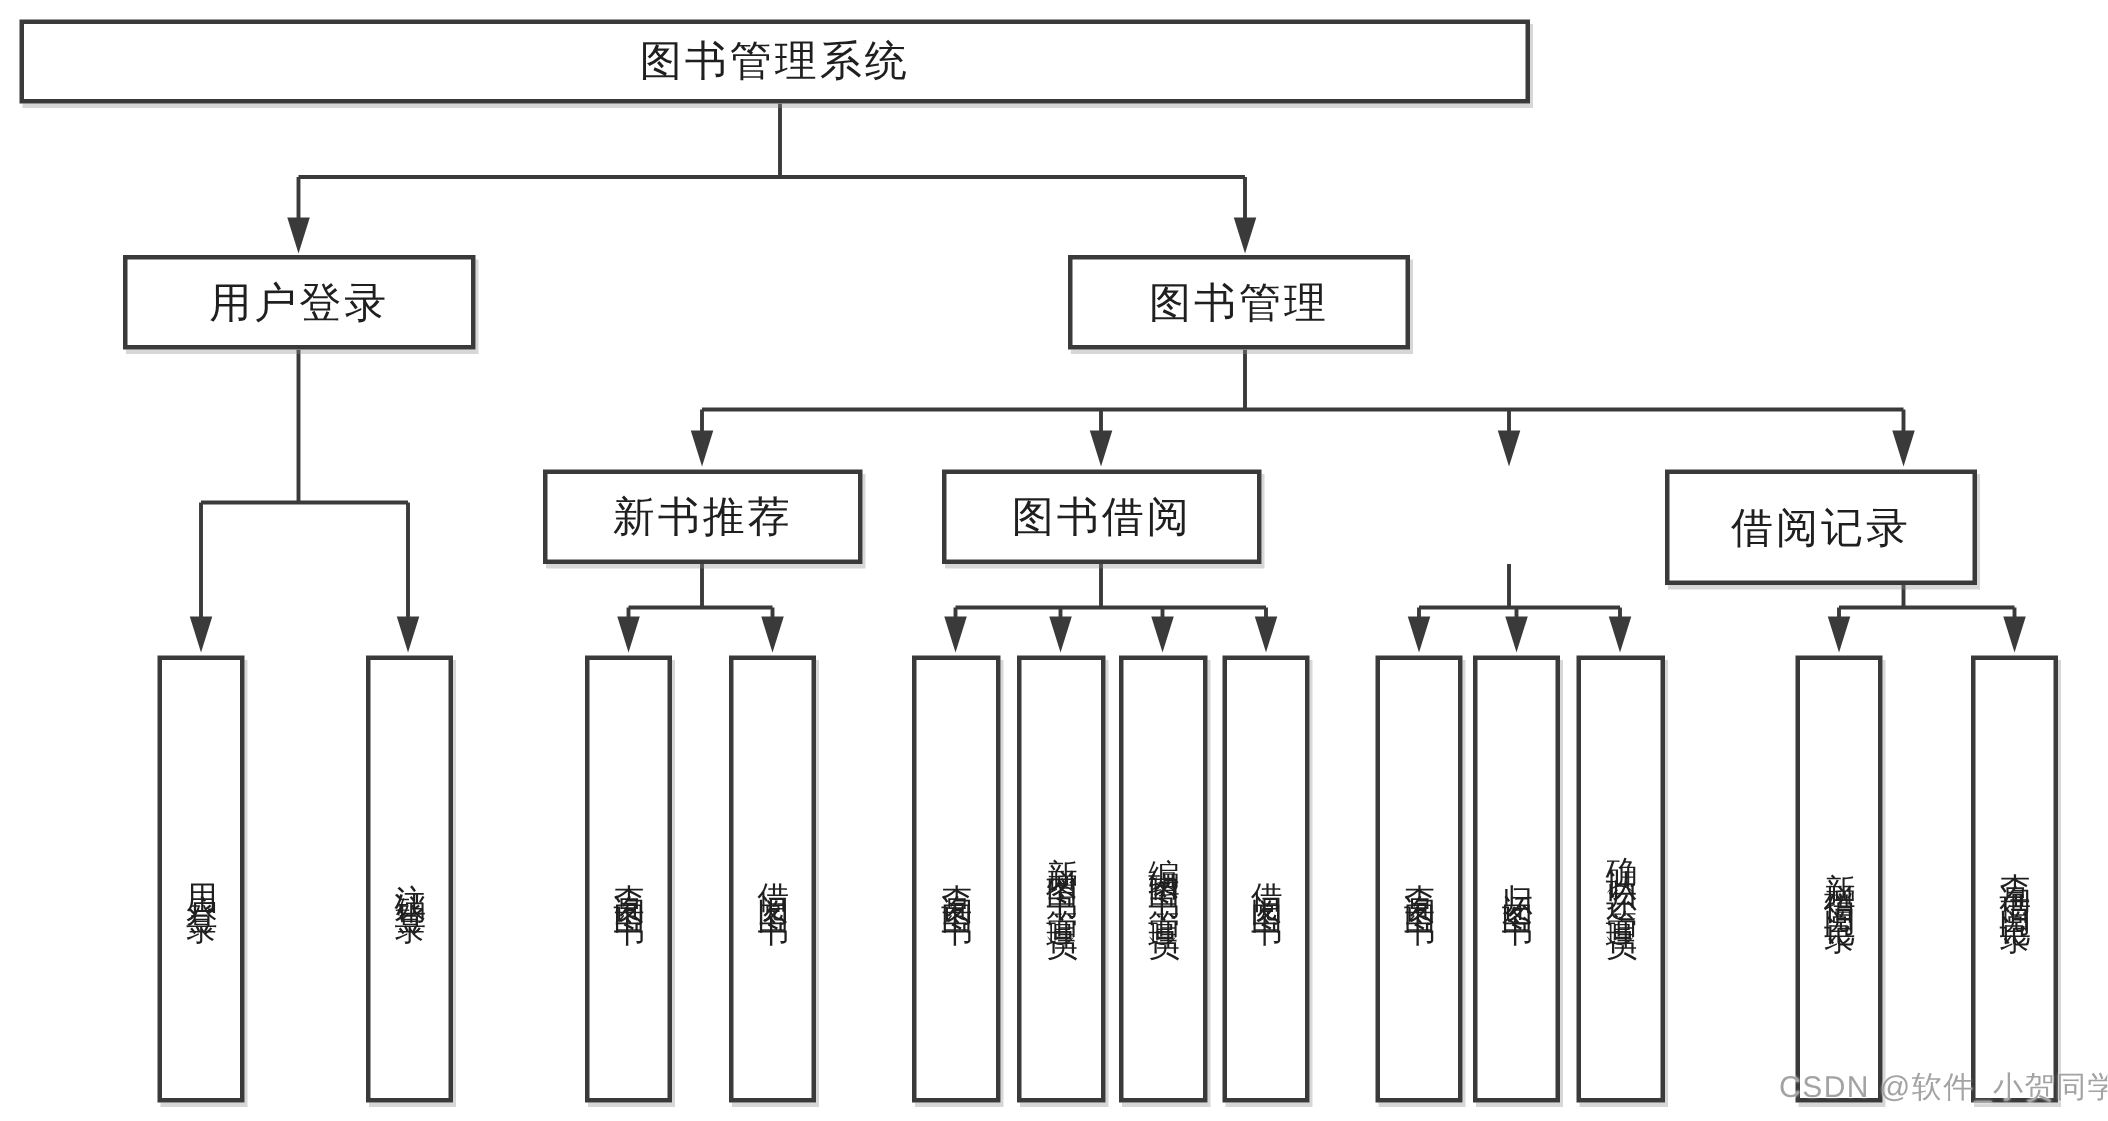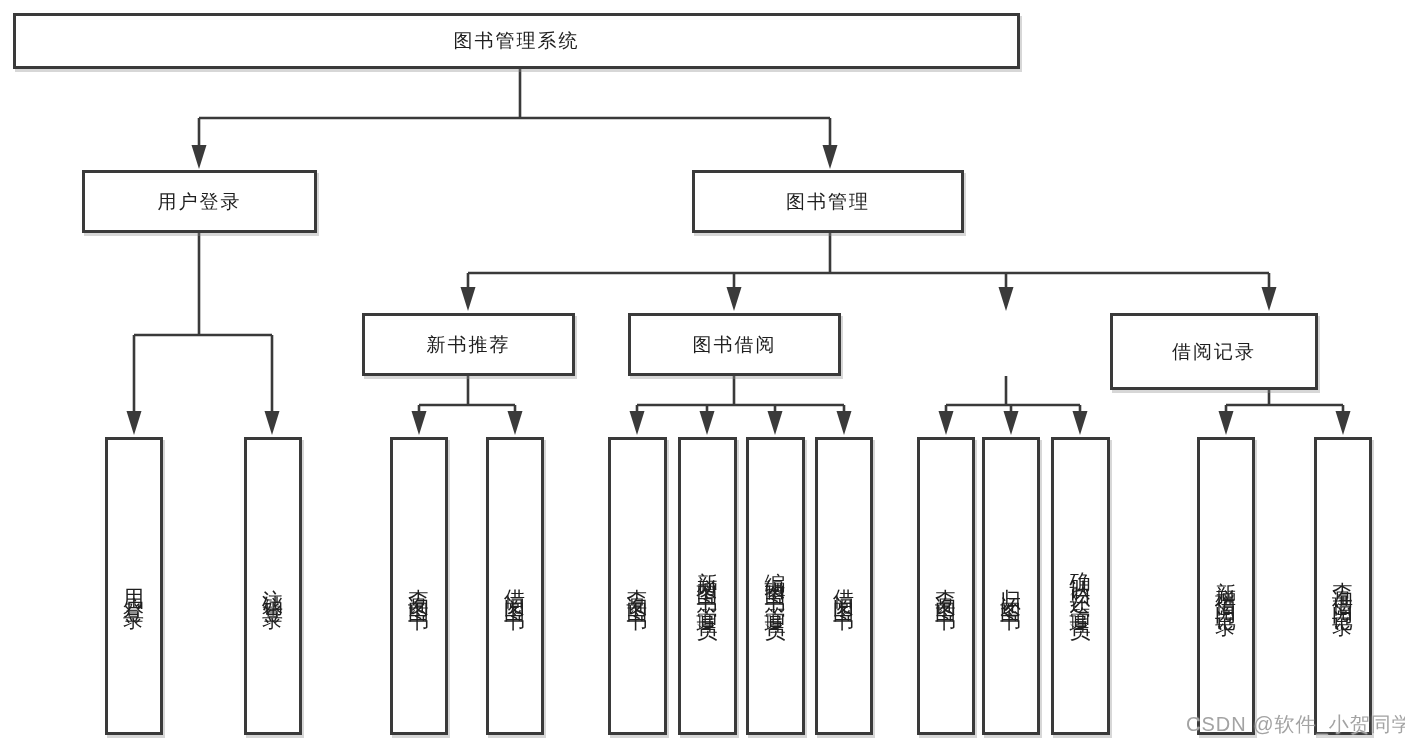--- a/index.html
+++ b/index.html
@@ -14,21 +14,21 @@
   #wires{position:absolute;left:0;top:0;width:1405px;height:747px;}
   .node{
     position:absolute;
     box-sizing:border-box;
     background:#ffffff;
     border:3px solid #3a3a3a;
     display:flex;align-items:center;justify-content:center;
     box-shadow:2px 3px 0 rgba(140,140,140,0.35);
   }
   .node .lbl{
-    font-size:19px;
+    font-size:28px;
     letter-spacing:2px;
     color:#1f1f1f;
     white-space:nowrap;
   }
   .leaf{
     position:absolute;
     box-sizing:border-box;
     top:437px;height:298px;
     background:#ffffff;
     border:3px solid #3a3a3a;
@@ -128,21 +128,21 @@
     </g>
   </svg>
 
   <div class="node" style="left:13px;top:13px;width:1007px;height:56px;">
     <span class="lbl">图书管理系统</span>
   </div>
 
   <div class="node" style="left:82px;top:170px;width:235px;height:63px;">
     <span class="lbl">用户登录</span>
   </div>
-  <div class="node" style="left:692px;top:170px;width:272px;height:63px;text-align:right;">
+  <div class="node" style="left:712px;top:170px;width:228px;height:63px;text-align:right;">
     <span class="lbl">图书管理</span>
   </div>
 
   <div class="node" style="left:362px;top:313px;width:213px;height:63px;">
     <span class="lbl">新书推荐</span>
   </div>
   <div class="node" style="left:628px;top:313px;width:213px;height:63px;">
     <span class="lbl">图书借阅</span>
   </div>
   <div class="node" style="left:1110px;top:313px;width:208px;height:77px;">

